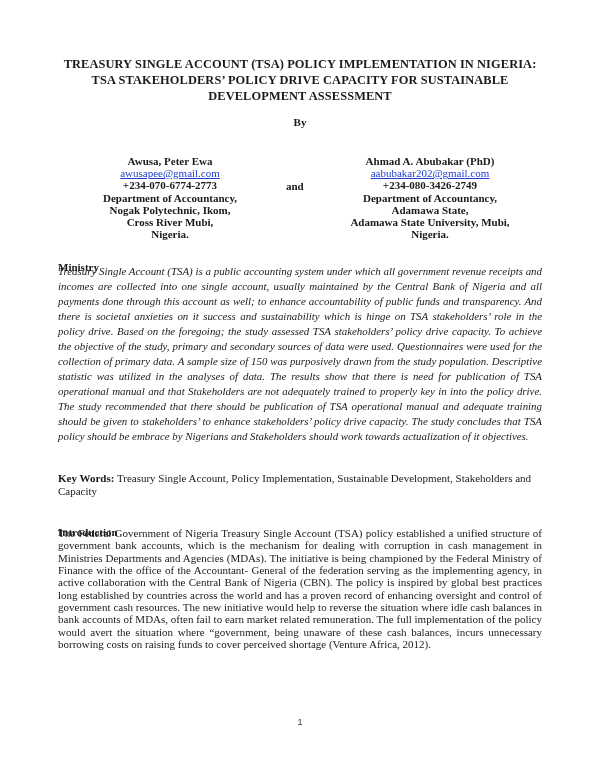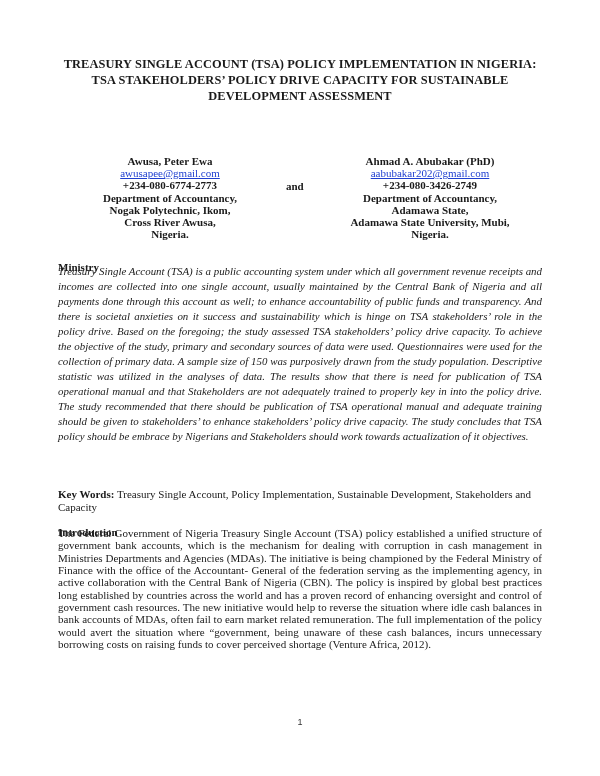--- a/index.html
+++ b/index.html
@@ -12,42 +12,43 @@
         font-weight: bold; font-size: 11px; }
   .author { position: absolute; top: 155px; text-align: center; font-weight: bold;
             font-size: 11px; line-height: 12.2px; }
   .author.a1 { left: 70px; width: 200px; }
   .author.a2 { left: 330px; width: 200px; }
   .author .email { color: #1f3fd0; text-decoration: underline; font-weight: normal; }
   .and { position: absolute; left: 286px; top: 180px; font-weight: bold; font-size: 11px; }
   .abstract-head { position: absolute; left: 58px; top: 261px; font-weight: bold; font-size: 11px; }
   .abstract { position: absolute; left: 58px; width: 484px; top: 264px; font-style: italic;
               font-size: 10.9px; line-height: 15px; text-align: justify; }
-  .keywords { position: absolute; left: 58px; width: 484px; top: 472px; font-size: 11px; line-height: 13px; margin-top: 16px; }
+  .keywords { position: absolute; left: 58px; width: 484px; top: 472px; font-size: 11px; line-height: 13px; }
   .keywords b { font-weight: bold; }
   .intro-head { position: absolute; left: 58px; top: 526px; font-weight: bold; font-size: 11px; }
   .intro { position: absolute; left: 58px; width: 484px; top: 527px; font-size: 11px;
            line-height: 12.35px; text-align: justify; }
   .pagenum { position: absolute; left: 0; width: 600px; top: 717px; text-align: center;
              font-family: "Liberation Sans", "DejaVu Sans", sans-serif; font-size: 9px; color: #333; }
 </style>
 </head>
 <body>
 
 <div class="page">
 
   <div class="title">TREASURY SINGLE ACCOUNT (TSA) POLICY IMPLEMENTATION IN NIGERIA: TSA STAKEHOLDERS’ POLICY DRIVE CAPACITY FOR SUSTAINABLE DEVELOPMENT ASSESSMENT</div>
+  <div class="by">By</div>
 
   <div class="author a1">
     <div>Awusa, Peter Ewa</div>
     <div class="email">awusapee@gmail.com</div>
-    <div>+234-080-6774-2773</div>
+    <div>+234-070-6774-2773</div>
     <div>Department of Accountancy,</div>
     <div>Nogak Polytechnic, Ikom,</div>
-    <div>Cross River Awusa,</div>
+    <div>Cross River Mubi,</div>
     <div>Nigeria.</div>
   </div>
 
   <div class="and">and</div>
 
   <div class="author a2">
     <div>Ahmad A. Abubakar (PhD)</div>
     <div class="email">aabubakar202@gmail.com</div>
     <div>+234-080-3426-2749</div>
     <div>Department of Accountancy,</div>

